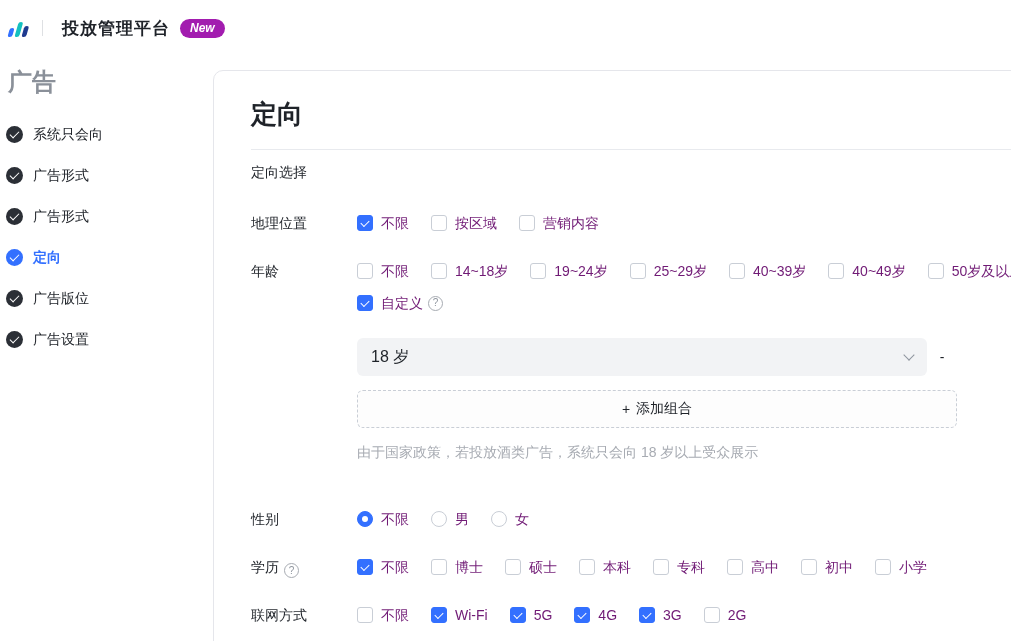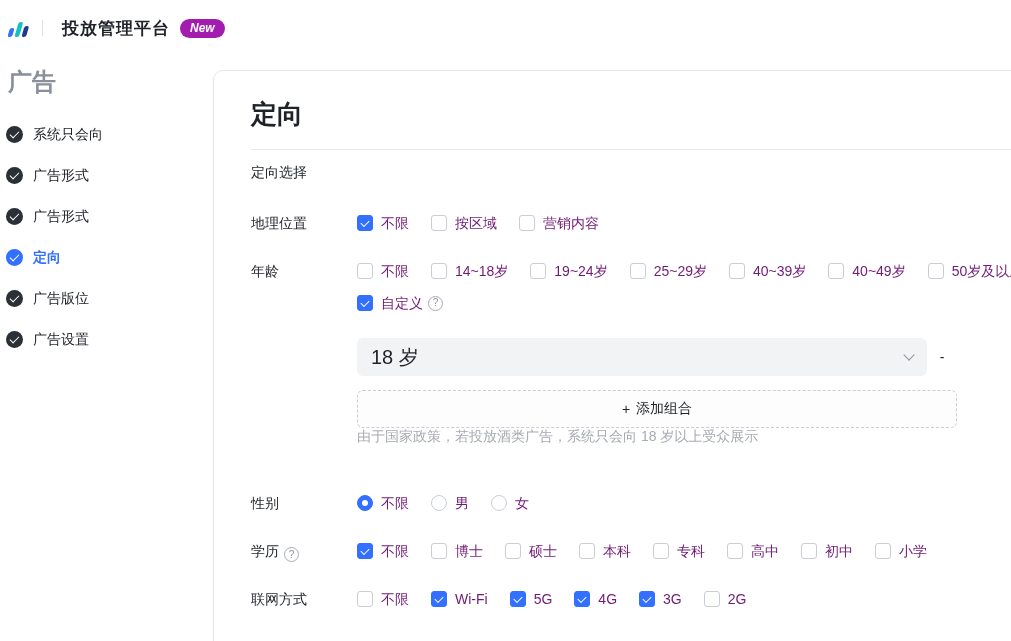--- a/index.html
+++ b/index.html
@@ -58,29 +58,29 @@
 
   .help { width:15px; height:15px; border:1px solid #a7abb2; border-radius:50%;
     display:inline-flex; align-items:center; justify-content:center;
     font-size:10px; color:#8f959e; cursor:pointer; flex-shrink:0; }
 
   .custom-line { margin-top:10px; gap:8px 5px; }
 
   .age-panel { margin-top:24px; width:600px; }
   .selects-line { display:flex; align-items:center; }
   .select { flex:1; height:38px; background:#f2f3f5; border-radius:6px; display:flex;
-    align-items:center; justify-content:space-between; padding:0 14px; font-size:20px;
+    align-items:center; justify-content:space-between; padding:0 14px; font-size:16px;
     color:#1f2329; cursor:pointer;gap:39px; }
   .chevron { width:8px; height:8px; border-right:1.6px solid #8f959e; border-bottom:1.6px solid #8f959e;
     transform:rotate(45deg); margin-top:-4px; }
   .range-sep { width:30px; text-align:center; color:#1f2329; font-size:14px; flex-shrink:0; }
   .add-btn { margin-top:14px; height:38px; border:1px dashed #c9ced6; border-radius:6px;
     background:#fdfdfd; display:flex; align-items:center; justify-content:center; gap:6px;
     font-size:14px; color:#1f2329; cursor:pointer; }
-  .hint { margin-top:0; font-size:14px; color:#a7abb2; }
+  .hint { margin-top:16px; font-size:14px; color:#a7abb2; }
 </style>
 </head>
 <body>
 
 <div class="header">
   <svg class="logo" viewBox="0 0 32 28">
     <g transform="skewX(-16)">
       <rect x="10" y="14" width="4.6" height="9" rx="2.3" fill="#3370ff"></rect>
       <rect x="17" y="8" width="4.6" height="15" rx="2.3" fill="#14c0c0"></rect>
       <rect x="24" y="12" width="4.6" height="11" rx="2.3" fill="#1f3a8f"></rect>

